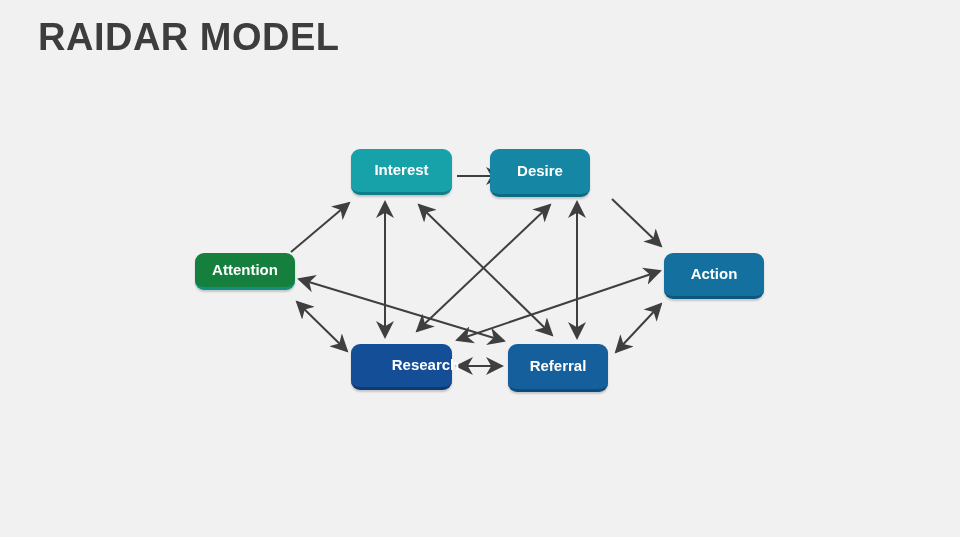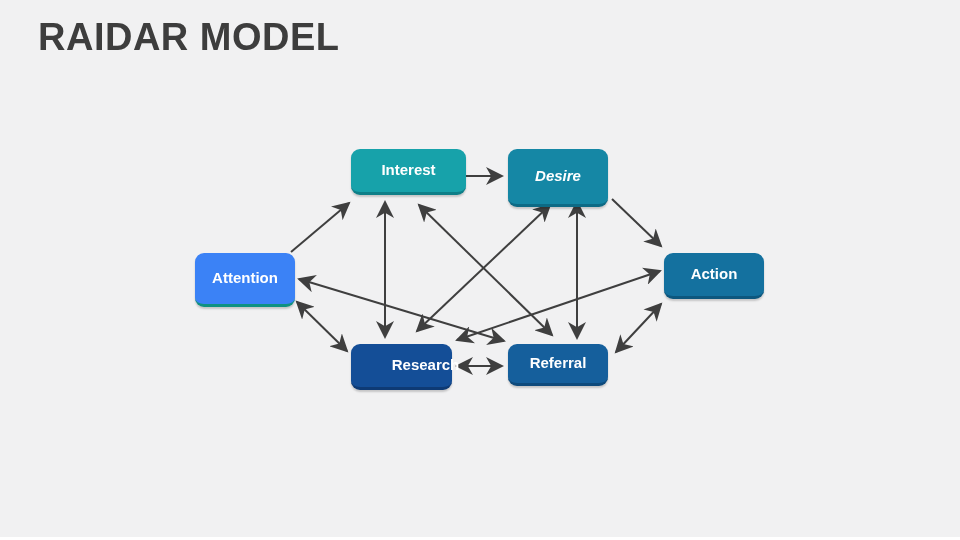--- a/index.html
+++ b/index.html
@@ -82,33 +82,33 @@
         <line x1="419" y1="205" x2="552" y2="335" stroke="#3f3f3f" stroke-width="2" marker-end="url(#head-end)" marker-start="url(#head-start)"></line>
         <line x1="550" y1="205" x2="417" y2="331" stroke="#3f3f3f" stroke-width="2" marker-end="url(#head-end)" marker-start="url(#head-start)"></line>
         <line x1="577" y1="202" x2="577" y2="338" stroke="#3f3f3f" stroke-width="2" marker-end="url(#head-end)" marker-start="url(#head-start)"></line>
         <line x1="612" y1="199" x2="661" y2="246" stroke="#3f3f3f" stroke-width="2" marker-end="url(#head-end)"></line>
         <line x1="457" y1="340" x2="660" y2="271" stroke="#3f3f3f" stroke-width="2" marker-end="url(#head-end)" marker-start="url(#head-start)"></line>
         <line x1="457" y1="366" x2="502" y2="366" stroke="#3f3f3f" stroke-width="2" marker-end="url(#head-end)" marker-start="url(#head-start)"></line>
         <line x1="616" y1="352" x2="661" y2="304" stroke="#3f3f3f" stroke-width="2" marker-end="url(#head-end)" marker-start="url(#head-start)"></line>
       </g>
   </svg>
 
-  <div class="node" id="node-attention" style="left: 195px; top: 253px; width: 100px; height: 54px; background: #3b82f6; border-bottom-color: rgb(15, 145, 129);">
+  <div class="node" id="node-attention" style="left: 195px; top: 253px; width: 100px; height: 37px; background: #15803d; border-bottom-color: rgb(15, 145, 129);">
     <span>Attention</span>
   </div>
-  <div class="node" id="node-interest" style="left: 351px; top: 149px; width: 115px; height: 46px; background: rgb(23, 162, 170); border-bottom-color: rgb(14, 127, 136); justify-content: center;">
+  <div class="node" id="node-interest" style="left: 351px; top: 149px; width: 101px; height: 46px; background: rgb(23, 162, 170); border-bottom-color: rgb(14, 127, 136); justify-content: center;">
     <span>Interest</span>
   </div>
-  <div class="node" id="node-desire" style="left: 508px; top: 149px; width: 100px; height: 58px; background: rgb(21, 135, 165); border-bottom-color: rgb(13, 106, 133); font-style: italic;">
+  <div class="node" id="node-desire" style="left: 490px; top: 149px; width: 100px; height: 48px; background: rgb(21, 135, 165); border-bottom-color: rgb(13, 106, 133);">
     <span>Desire</span>
   </div>
   <div class="node" id="node-action" style="left: 664px; top: 253px; width: 100px; height: 46px; background: rgb(20, 113, 159); border-bottom-color: rgb(13, 87, 126);">
     <span>Action</span>
   </div>
   <div class="node" id="node-research" style="left: 351px; top: 344px; width: 101px; height: 46px; background: rgb(20, 78, 151); border-bottom-color: rgb(14, 58, 116); padding-left: 48px;">
     <span>Research</span>
   </div>
-  <div class="node" id="node-referral" style="left: 508px; top: 344px; width: 100px; height: 42px; background: rgb(21, 95, 156); border-bottom-color: rgb(14, 74, 124);">
+  <div class="node" id="node-referral" style="left: 508px; top: 344px; width: 100px; height: 48px; background: rgb(21, 95, 156); border-bottom-color: rgb(14, 74, 124);">
     <span>Referral</span>
   </div>
 
   <div class="bottom-strip"></div>
 </div>
 
 </body></html>

